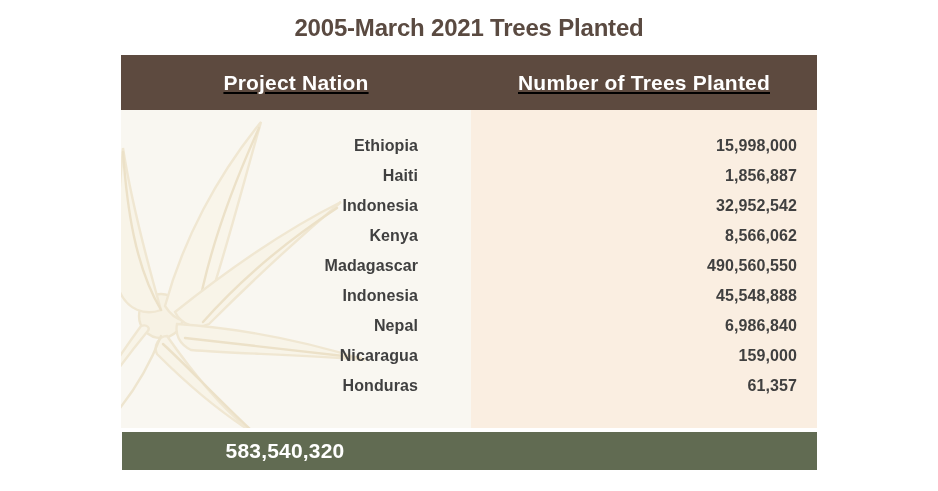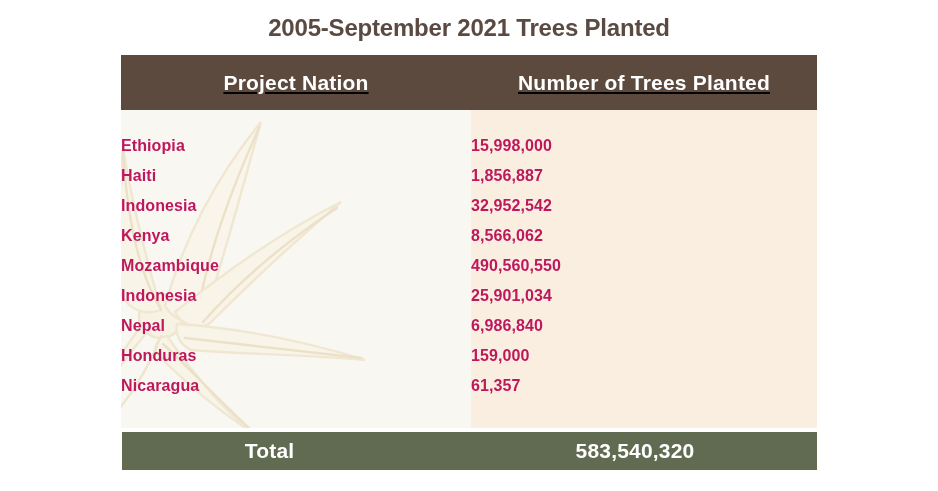--- a/index.html
+++ b/index.html
@@ -111,24 +111,24 @@
     height: 100%;
     display: flex;
     flex-direction: column;
     justify-content: flex-start;
     padding-top: 21px;
     box-sizing: border-box;
   }
   .cell {
     height: 30px;
     line-height: 30px;
-    text-align: left;
+    text-align: right;
     font-size: 16px;
     font-weight: bold;
-    color: #be185d;
+    color: #404040;
     letter-spacing: 0.1px;
     white-space: nowrap;
     position: relative;
     z-index: 2;
   }
   .col-left .cell { padding-right: 53px; }
   .col-right .cell { padding-right: 20px; }
 
   
   .tfoot {
@@ -151,21 +151,21 @@
     white-space: nowrap;
   }
   .tf-label { width: 350px; padding-right: 55px; box-sizing: border-box; }
   .tf-value { width: 345px; padding-right: 19px; box-sizing: border-box; }
 </style>
 </head>
 <body>
 
 <div class="page">
 
-  <div class="title">2005-September 2021 Trees Planted</div>
+  <div class="title">2005-March 2021 Trees Planted</div>
 
   <div class="table">
 
     <div class="thead">
       <div class="th th-nation">Project Nation</div>
       <div class="th th-trees">Number of Trees Planted</div>
     </div>
 
     <div class="tbody">
 
@@ -194,43 +194,42 @@
 
             <path d="M86 232 C 72 268, 50 302, 22 330" stroke="#eee5cf"></path>
           </g>
         </svg>
 
         <div class="cells">
           <div class="cell">Ethiopia</div>
           <div class="cell">Haiti</div>
           <div class="cell">Indonesia</div>
           <div class="cell">Kenya</div>
-          <div class="cell">Mozambique</div>
+          <div class="cell">Madagascar</div>
           <div class="cell">Indonesia</div>
           <div class="cell">Nepal</div>
+          <div class="cell">Nicaragua</div>
           <div class="cell">Honduras</div>
-          <div class="cell">Nicaragua</div>
         </div>
       </div>
 
       <div class="col-right">
         <div class="cells">
           <div class="cell">15,998,000</div>
           <div class="cell">1,856,887</div>
           <div class="cell">32,952,542</div>
           <div class="cell">8,566,062</div>
           <div class="cell">490,560,550</div>
-          <div class="cell">25,901,034</div>
+          <div class="cell">45,548,888</div>
           <div class="cell">6,986,840</div>
           <div class="cell">159,000</div>
           <div class="cell">61,357</div>
         </div>
       </div>
 
     </div>
 
     <div class="tfoot">
-      <div class="tf tf-label">Total</div>
       <div class="tf tf-value">583,540,320</div>
     </div>
 
   </div>
 </div>
 
 </body></html>

